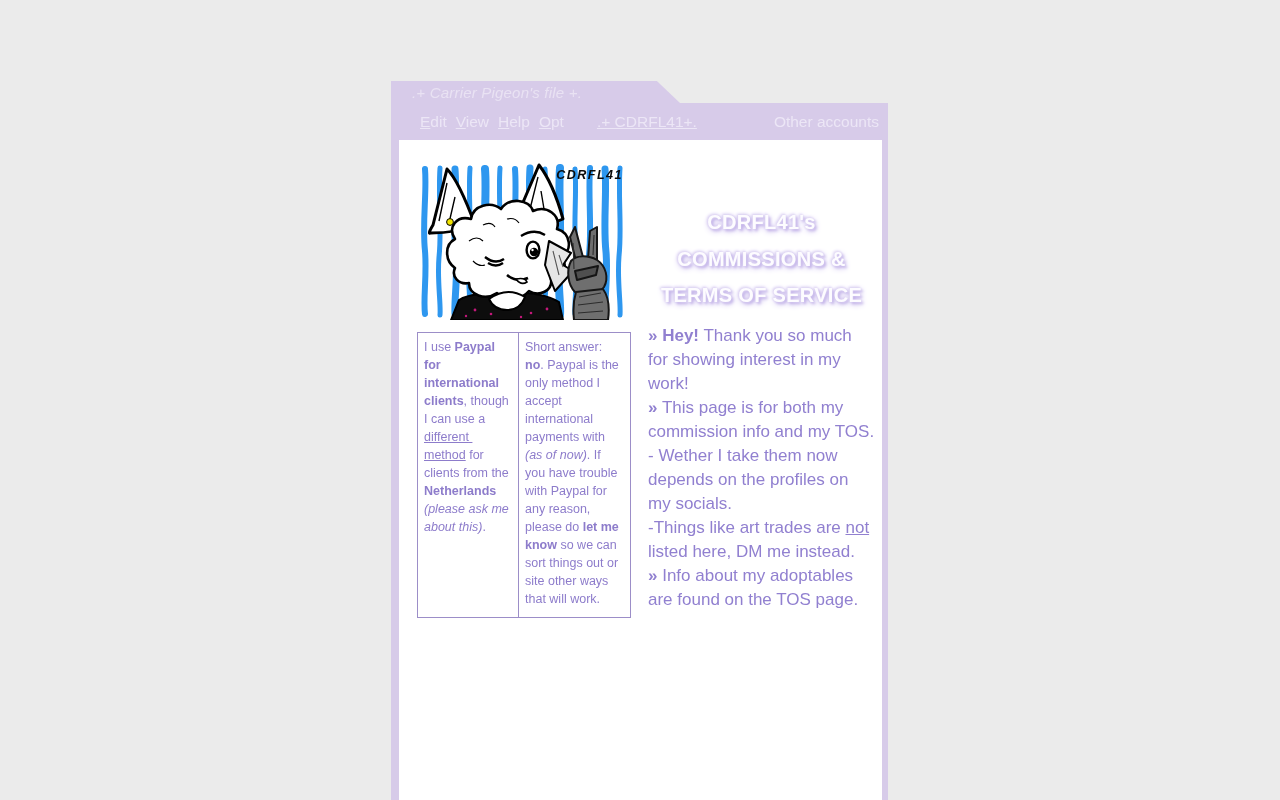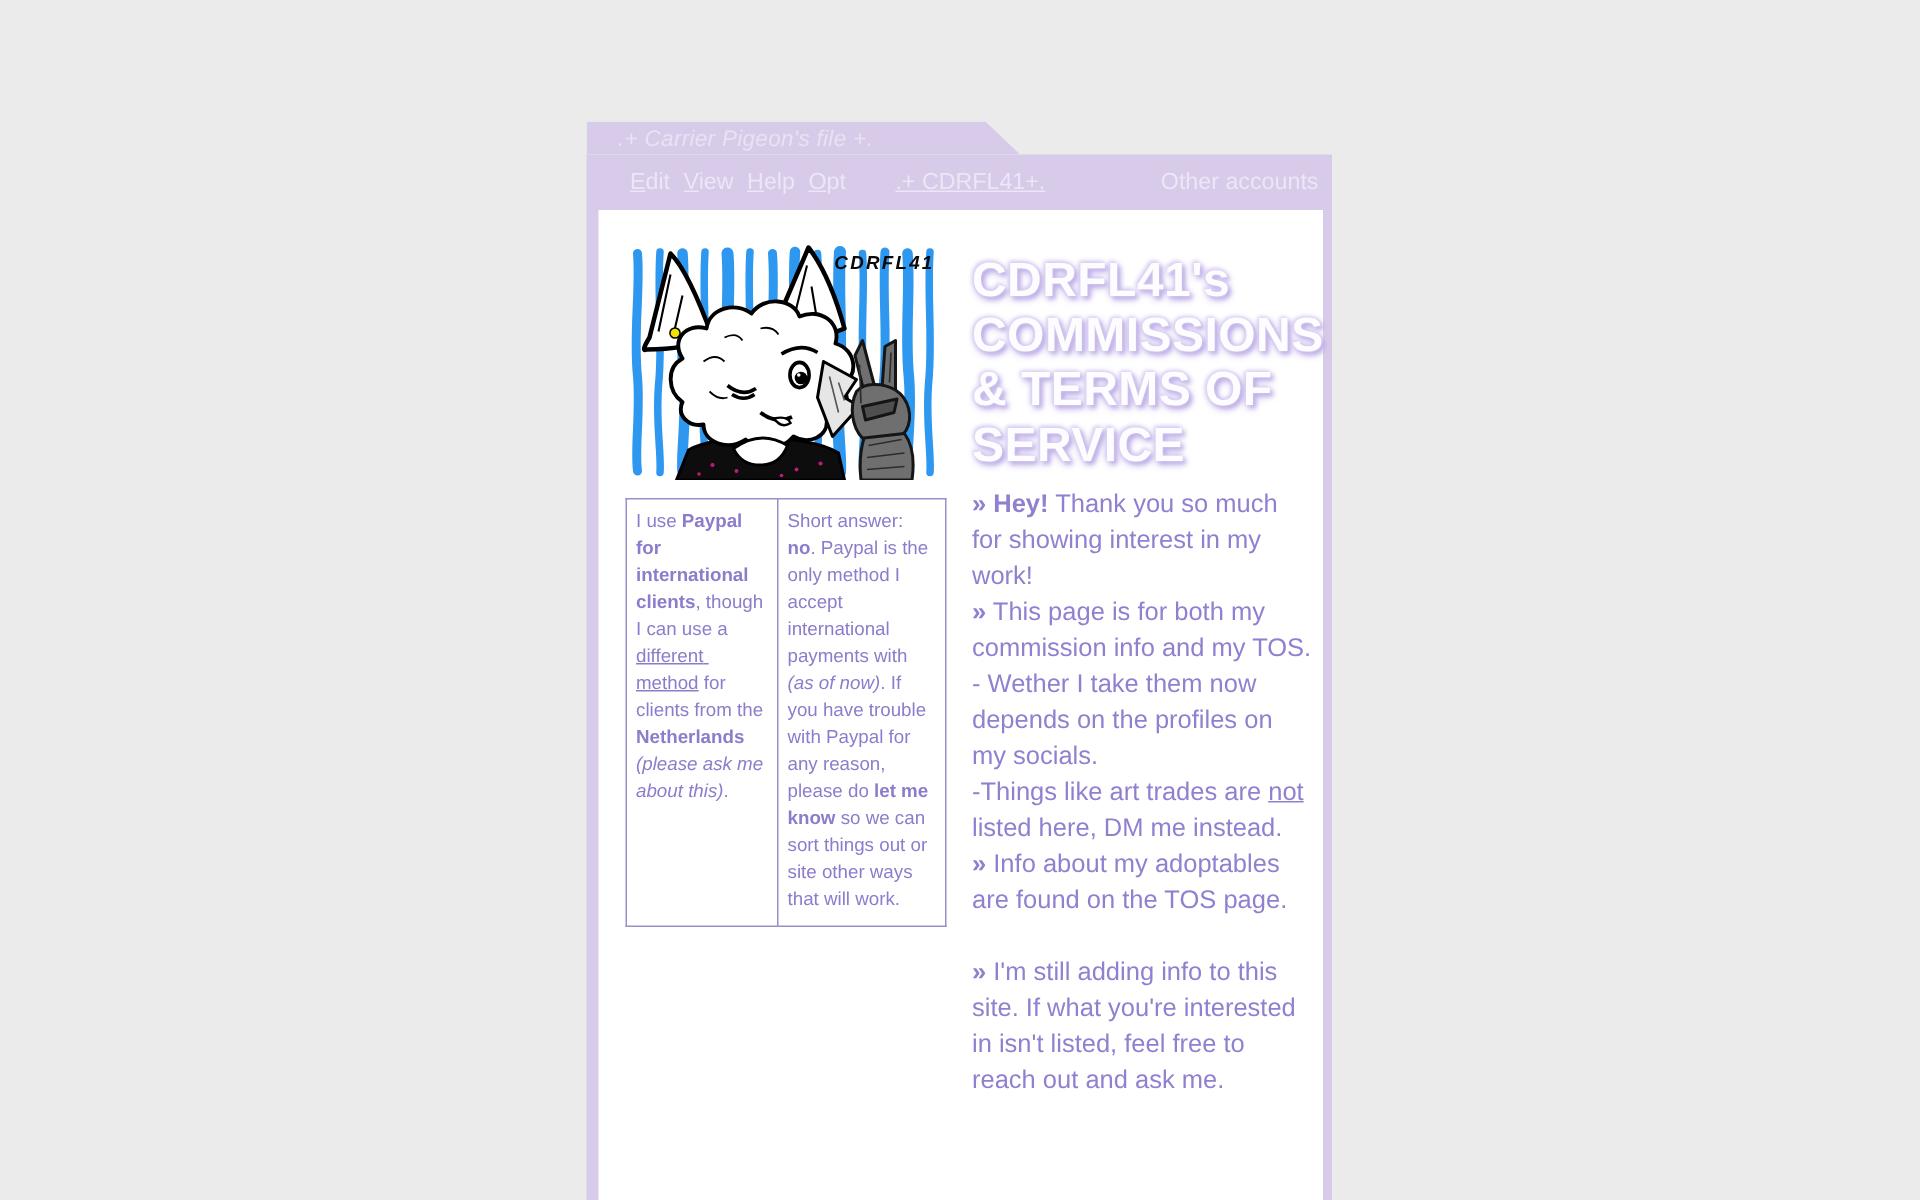--- a/index.html
+++ b/index.html
@@ -43,24 +43,25 @@
     table-layout:fixed;
   }
   .pay-table th, .pay-table td { border:1px solid #9c8ec8; vertical-align:top; text-align:left; }
   .pay-table th { background:#e4dbf2; font-weight:bold; padding:4px 6px; color:#8374c4; }
   .pay-table td { padding:5px 6px 9px; }
   .col-1 { width:101px; } .col-2 { width:112px; }
 
   
   .right-col { position:absolute; left:249px; top:28px; width:227px; }
   .page-title {
-    text-align:left; font-size:32px; font-weight:bold; line-height:36.5px;
+    text-align:center; font-size:20px; font-weight:bold; line-height:36.5px;
     color:#fdfcff;
     text-shadow:0 0 2px #ddd3f2, 2px 2px 3px #bdace6, -1px -1px 3px #d6cbf0, 1px 2px 6px #c3b3ea;
     letter-spacing:.3px;
+    margin-top:36px;
   }
   .body-text { margin-top:10px; font-size:17px; line-height:24px; color:#9180d0; }
   .rich { white-space:pre-wrap; }
   .para-gap { height:24px; }
 
   .f-b { font-weight:bold; }
   .f-i { font-style:italic; }
   .f-u { text-decoration:underline; }
 
   
@@ -190,21 +191,20 @@
 
       <div class="right-col">
         <div class="page-title">CDRFL41's COMMISSIONS &amp; TERMS OF SERVICE</div>
         <div class="body-text">
           <div class="rich"><span class="f-b">» Hey!</span><span> Thank you so much for showing interest in my work!
 </span><span class="f-b">»</span><span> This page is for both my commission info and my TOS.
 - Wether I take them now depends on the profiles on my socials.
 -Things like art trades are </span><span class="f-u">not</span><span> listed here, DM me instead.
 </span><span class="f-b">»</span><span> Info about my adoptables are found on the TOS page.</span></div>
           <div class="para-gap"></div>
-          <div class="rich"><span class="f-b">»</span><span> I'm still adding info to this site. If what you're interested in isn't listed, feel free to reach out and ask me.</span></div>
         </div>
       </div>
 
     </div>
   </div>
 
   <div class="footerbar">
     <span class="foot-link fl-home">Home</span>
     <span class="foot-link fl-comm">Commissions</span>
     <span class="foot-link fl-tos">Terms of service</span>

